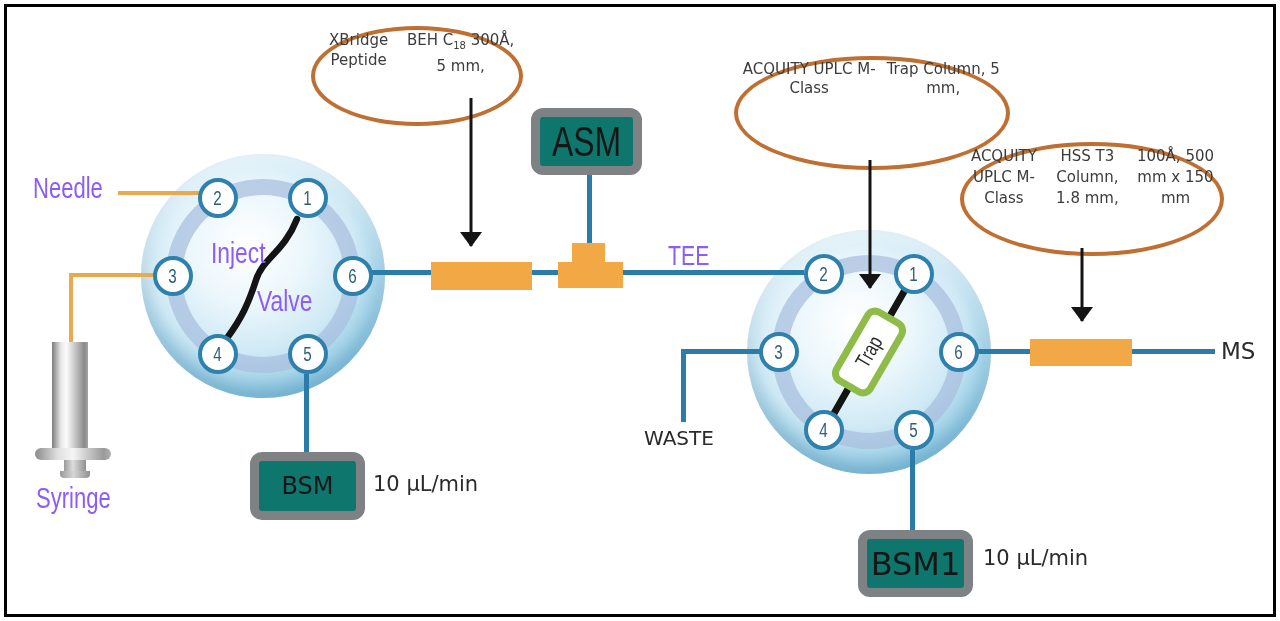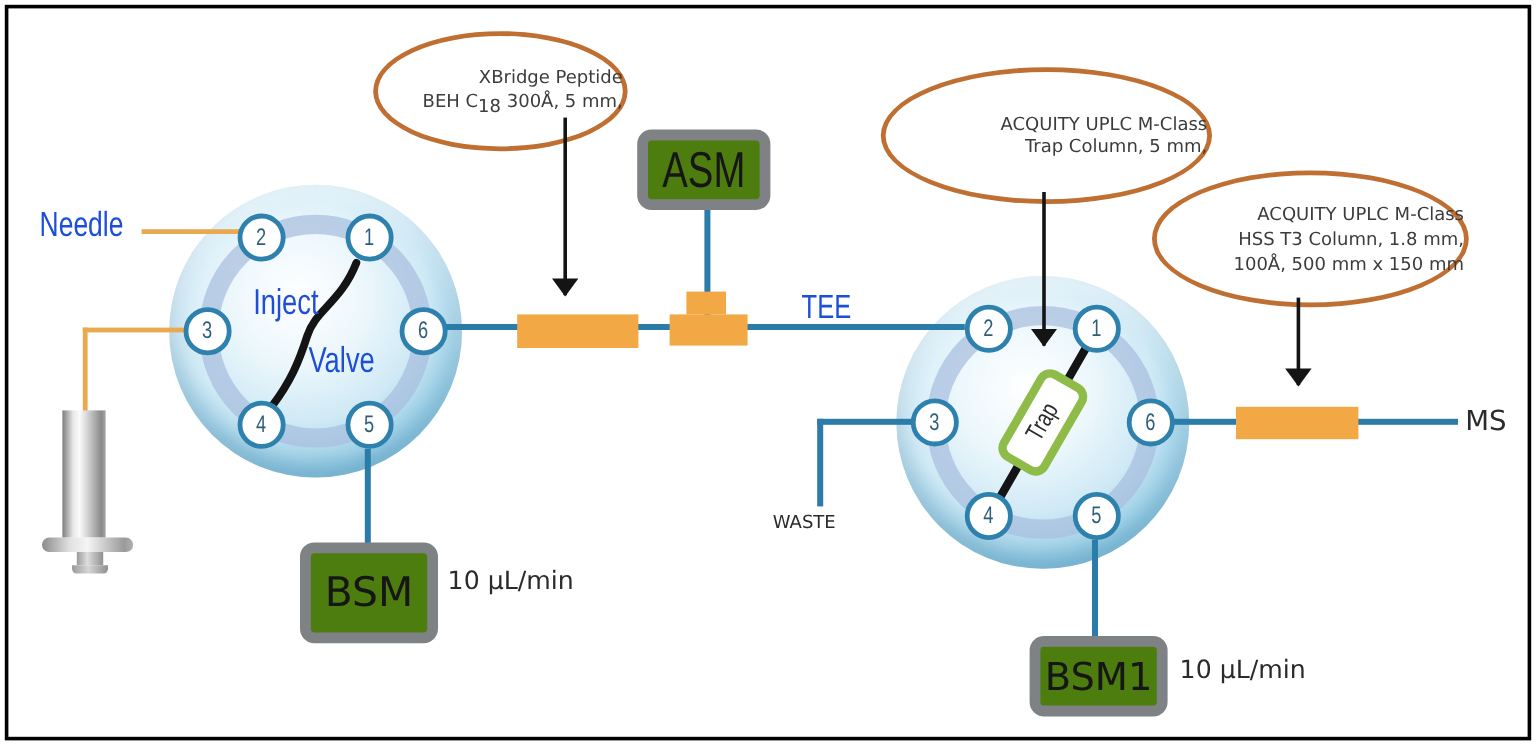--- a/index.html
+++ b/index.html
@@ -12,41 +12,41 @@
   
   .valve{position:absolute;width:244px;height:244px;border-radius:50%;
     background:radial-gradient(circle at 44% 38%, #ffffff 0%, #ecf7fc 28%, #cfe9f5 52%, #8cc8e2 76%, #4aa2cc 93%, #2f8cb8 100%);
     box-shadow:inset 0 -10px 18px rgba(23,98,143,.28), inset 0 6px 12px rgba(255,255,255,.55);}
   .ring{position:absolute;width:194px;height:194px;border-radius:50%;box-sizing:border-box;
     border:16px solid rgba(168,190,222,.72);}
   .port{position:absolute;width:40px;height:40px;border-radius:50%;background:#fff;
     border:4px solid #2E81AC;box-sizing:border-box;display:flex;align-items:center;justify-content:center;
     font-family:"Liberation Sans",sans-serif;font-size:20px;color:#2E5F7A;}
   
-  .lbl{position:absolute;color:#1d4ed8;white-space:nowrap;}
+  .lbl{position:absolute;color:#8b5cf6;white-space:nowrap;}
   .cond{font-family:"Liberation Sans",sans-serif;}
   .cx{display:inline-block;transform:scaleX(0.76);transform-origin:0 50%;white-space:nowrap;}
   .cxc{display:inline-block;transform:scaleX(0.76);transform-origin:50% 50%;white-space:nowrap;}
   .dv{font-family:"DejaVu Sans",sans-serif;color:#2b2b2b;}
   
   .colrect{position:absolute;background:var(--column_fill,#F2A845);}
   
-  .ibox{position:absolute;background:#4d7c0f;border:9px solid var(--box_border,#7F8285);
+  .ibox{position:absolute;background:#0f766e;border:9px solid var(--box_border,#7F8285);
     border-radius:12px;box-sizing:border-box;display:flex;align-items:center;justify-content:center;color:#161616;}
   
   .trap{position:absolute;left:826px;top:329px;width:86px;height:46px;box-sizing:border-box;
     background:#fff;border:7px solid var(--trap_stroke,#8FBC49);border-radius:12px;
     transform:rotate(-60deg);display:flex;align-items:center;justify-content:center;
     font-family:"Liberation Sans",sans-serif;font-size:21px;color:#2b2b2b;}
   
   .callout{position:absolute;border:4px solid var(--callout_stroke,#BE6F31);border-radius:50%;
-    box-sizing:border-box;display:flex;flex-direction:column;justify-content:center;text-align:center;
-    font-family:"DejaVu Sans",sans-serif;color:var(--text_dark,#3C3C3C);background:transparent;align-items:flex-end;}
+    box-sizing:border-box;display:flex;flex-direction:row;justify-content:center;text-align:center;
+    font-family:"DejaVu Sans",sans-serif;color:var(--text_dark,#3C3C3C);background:transparent;}
   .callout p{margin:0;}
-  .callout sub{font-size:15px;}
+  .callout sub{font-size:10px;}
   
   .syr-barrel{position:absolute;left:52px;top:342px;width:36px;height:106px;
     background:linear-gradient(90deg,#7d7d7d 0%,#e8e8e8 25%,#fbfbfb 40%,#cfcfcf 60%,#8a8a8a 90%,#a5a5a5 100%);}
   .syr-flange{position:absolute;left:35px;top:448px;width:76px;height:12px;border-radius:6px;
     background:linear-gradient(90deg,#8a8a8a,#e0e0e0 30%,#f5f5f5 50%,#9a9a9a 90%,#b0b0b0);}
   .syr-neck{position:absolute;left:64px;top:460px;width:22px;height:11px;
     background:linear-gradient(90deg,#9a9a9a,#dddddd 40%,#909090);}
   .syr-foot{position:absolute;left:60px;top:471px;width:30px;height:7px;border-radius:0 0 4px 4px;
     background:linear-gradient(90deg,#9a9a9a,#d5d5d5 45%,#8f8f8f);}
   svg.layer{position:absolute;left:0;top:0;pointer-events:none;}
@@ -124,35 +124,36 @@
   <div class="port" style="left:939px;top:332px;">
       <span class="cxc">6</span>
     </div>
 
   <div class="lbl cond" style="left:211px;top:236px;font-size:30px;"><span class="cx">Inject</span></div>
   <div class="lbl cond" style="left:257px;top:284px;font-size:30px;"><span class="cx">Valve</span></div>
 
   <div class="ibox cond" style="left:531px;top:108px;width:111px;height:67px;font-size:42px;">
     <span class="cxc">ASM</span>
   </div>
-  <div class="ibox dv" style="left:250px;top:452px;width:115px;height:84px;font-size:34px;">
+  <div class="ibox dv" style="left:250px;top:452px;width:115px;height:68px;font-size:24px;">
     <span>BSM</span>
   </div>
   <div class="ibox dv" style="left:858px;top:530px;width:115px;height:67px;font-size:32px;">
     <span>BSM1</span>
   </div>
 
   <div class="syr-barrel"></div>
   <div class="syr-flange"></div>
   <div class="syr-neck"></div>
   <div class="syr-foot"></div>
 
   <div class="lbl cond" style="left:33px;top:172px;font-size:29px;"><span class="cx">Needle</span></div>
+  <div class="lbl cond" style="left:36px;top:482px;font-size:29px;"><span class="cx">Syringe</span></div>
   <div class="lbl cond" style="left:668px;top:216px;font-size:28px;margin-top:24px;"><span class="cx">TEE</span></div>
-  <div class="lbl dv" style="left:644px;top:426px;font-size:15px;"><span>WASTE</span></div>
+  <div class="lbl dv" style="left:644px;top:426px;font-size:20px;"><span>WASTE</span></div>
   <div class="lbl dv" style="left:1221px;top:338px;font-size:23px;text-align:right;"><span>MS</span></div>
   <div class="lbl dv" style="left:373px;top:472px;font-size:21px;"><span>10 µL/min</span></div>
   <div class="lbl dv" style="left:983px;top:546px;font-size:21px;"><span>10 µL/min</span></div>
 
   <div class="callout" style="left:311px;top:26px;width:212px;height:100px;font-size:15px;line-height:20px;">
     <p>XBridge Peptide</p>
     <p><span>BEH C</span><sub>18</sub><span> 300Å, 5 mm,</span></p>
   </div>
 
   <div class="callout" style="left:734px;top:56px;width:276px;height:114px;font-size:15px;line-height:19px;">

